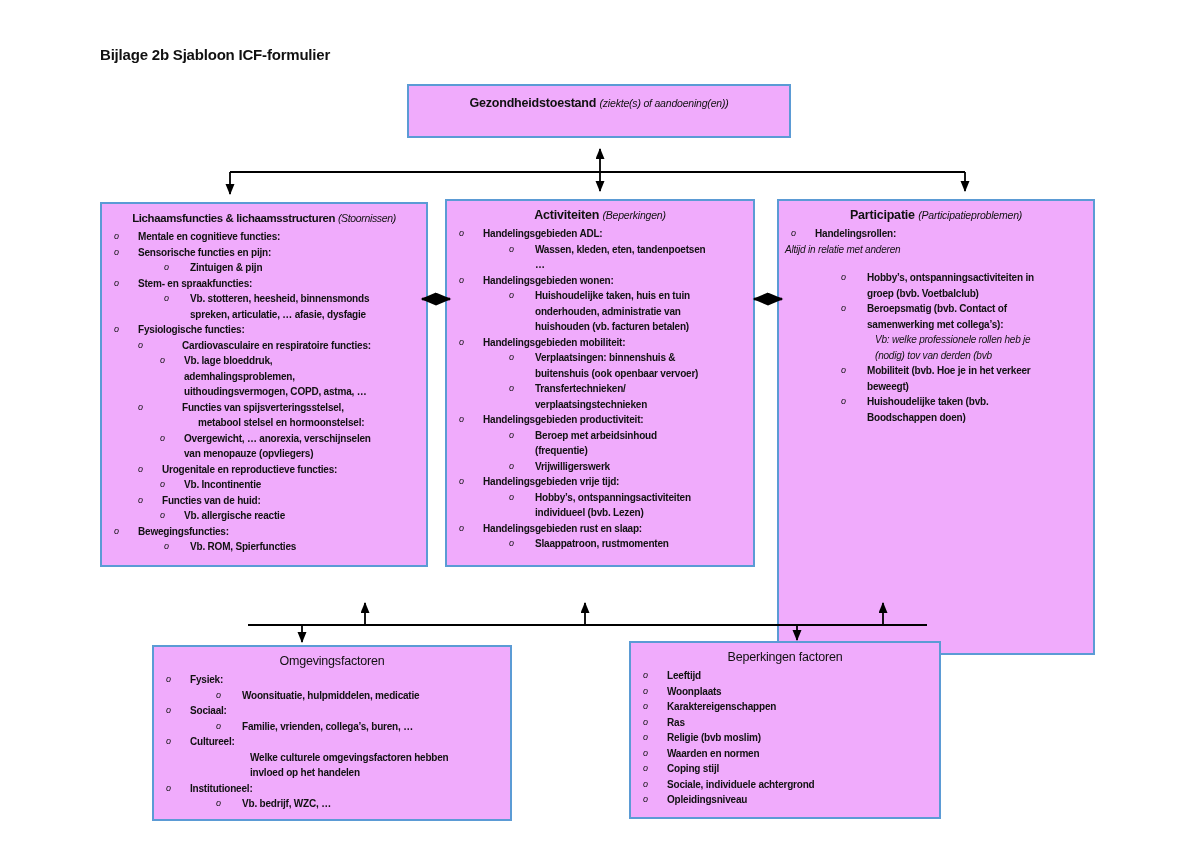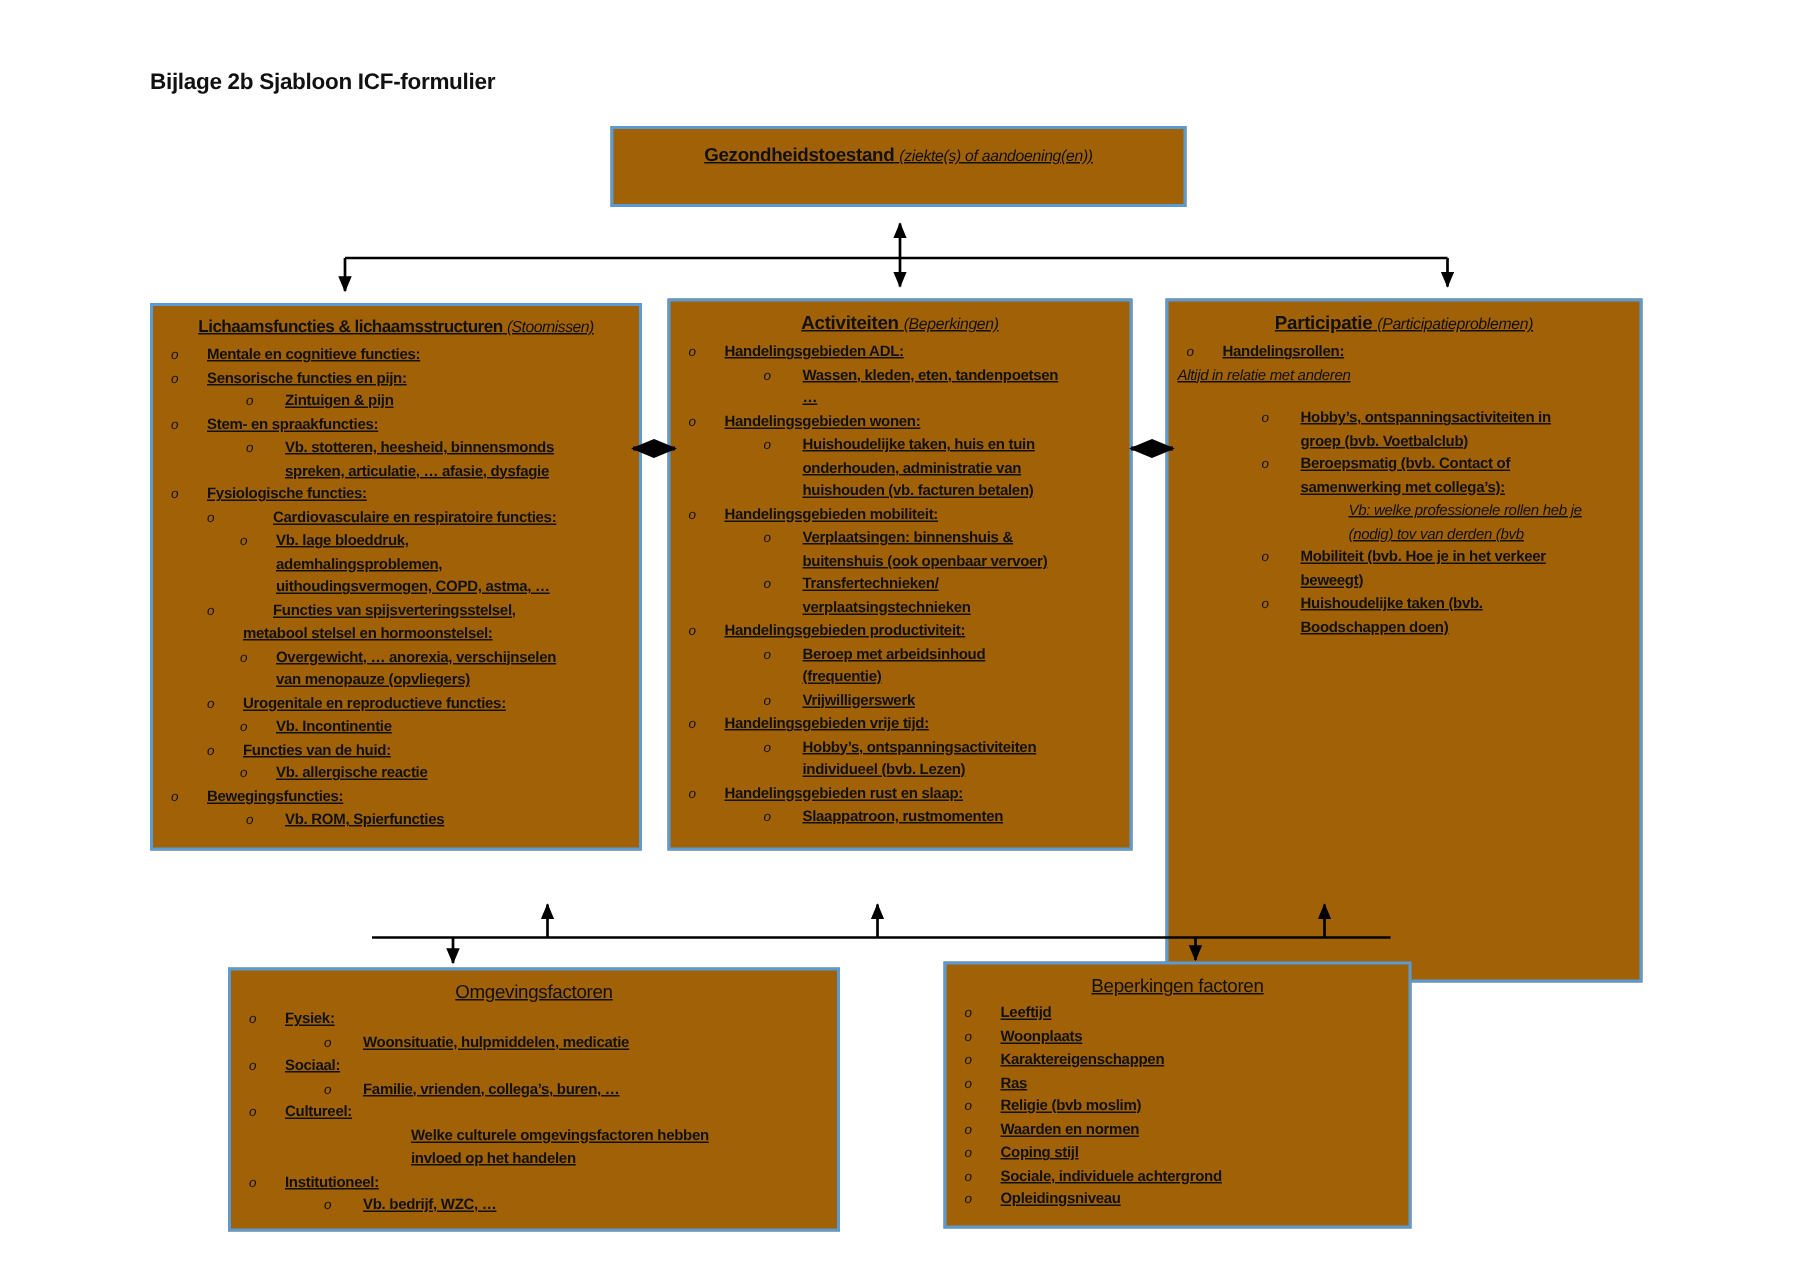--- a/index.html
+++ b/index.html
@@ -1,36 +1,36 @@
 <!DOCTYPE html>
 <html><head>
 <meta charset="utf-8">
 <style>
   html,body{margin:0;padding:0;}
   body{
     width:1200px;height:848px;position:relative;background:#ffffff;
     font-family:"Liberation Sans",sans-serif;color:#111;overflow:hidden;
   }
   .heading{position:absolute;left:100px;top:46px;font-size:15px;font-weight:bold;letter-spacing:-0.2px;}
-  .box{position:absolute;border:2.5px solid #5b9bd5;background:#a16207;box-sizing:border-box;text-decoration:underline;}
+  .box{position:absolute;border:2.5px solid #5b9bd5;background:#f0abfc;box-sizing:border-box;}
   .box-title{text-align:center;font-size:12.5px;font-weight:bold;margin:6px 4px 3px 4px;line-height:16px;letter-spacing:-0.2px;white-space:nowrap;}
   .box-title .sub{font-weight:normal;font-style:italic;font-size:10.5px;}
   .box-title.tight{font-size:11.4px;letter-spacing:-0.35px;}
   .box-title.normal{font-weight:normal;}
   .list{position:relative;}
   .item{position:relative;font-size:10px;font-weight:bold;line-height:15.5px;padding-right:6px;letter-spacing:-0.2px;white-space:pre-line;}
   .mk{position:absolute;top:0;font-size:9px;font-weight:normal;font-style:italic;}
   .lv1{padding-left:36px;}  .lv1>.mk{left:12px;}
   .lv2{padding-left:88px;}  .lv2>.mk{left:62px;}
   .lv2w{padding-left:80px;} .lv2w>.mk{left:36px;}
   .lv2m{padding-left:60px;} .lv2m>.mk{left:36px;}
   .lv3m{padding-left:82px;} .lv3m>.mk{left:58px;}
   .plain{padding-left:6px;}
-  .cont60{padding-left:60px;}
-  .cont88{padding-left:120px;}
+  .cont60{padding-left:60px;margin-left:36px;}
+  .cont88{padding-left:96px;}
   .it{font-style:italic;font-weight:normal;}
   .spacer{height:13px;}
   svg.connectors{position:absolute;left:0;top:0;z-index:2;}
 </style>
 </head>
 <body>
 
 <div style="position:absolute;inset:0;">
 
   <div class="heading">Bijlage 2b Sjabloon ICF-formulier</div>
@@ -144,21 +144,21 @@
 samenwerking met collega’s):</span></div>
         <div class="item cont88 it"><span>Vb: welke professionele rollen heb je
 (nodig) tov van derden (bvb</span></div>
         <div class="item lv2"><span class="mk">o</span><span>Mobiliteit (bvb. Hoe je in het verkeer
 beweegt)</span></div>
         <div class="item lv2"><span class="mk">o</span><span>Huishoudelijke taken (bvb.
 Boodschappen doen)</span></div>
       </div>
   </div>
 
-  <div class="box" style="left:152px;top:645px;width:408px;height:176px;">
+  <div class="box" style="left:152px;top:645px;width:360px;height:176px;">
     <div class="box-title normal">
       <span>Omgevingsfactoren</span>
     </div>
     <div class="list">
         <div class="item lv1"><span class="mk">o</span><span>Fysiek:</span></div>
         <div class="item lv2"><span class="mk">o</span><span>Woonsituatie, hulpmiddelen, medicatie</span></div>
         <div class="item lv1"><span class="mk">o</span><span>Sociaal:</span></div>
         <div class="item lv2"><span class="mk">o</span><span>Familie, vrienden, collega’s, buren, …</span></div>
         <div class="item lv1"><span class="mk">o</span><span>Cultureel:</span></div>
         <div class="item cont88"><span>Welke culturele omgevingsfactoren hebben

